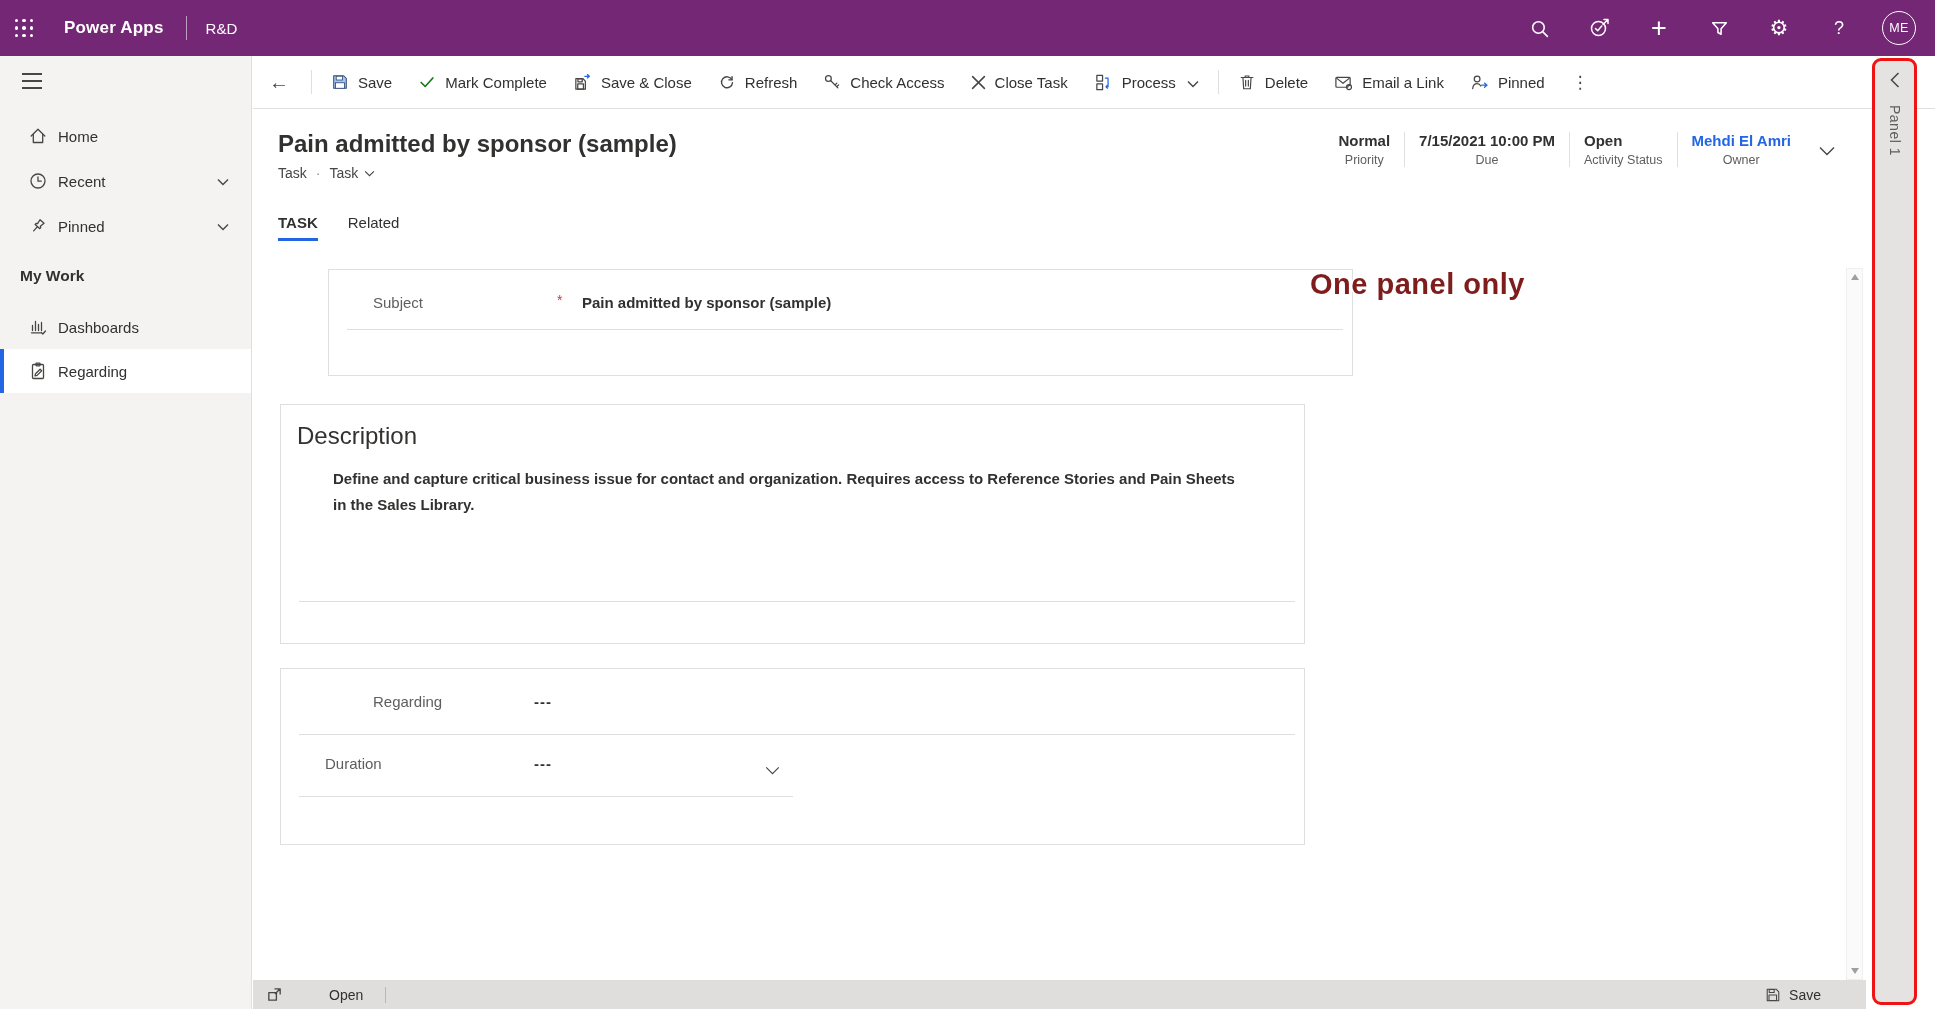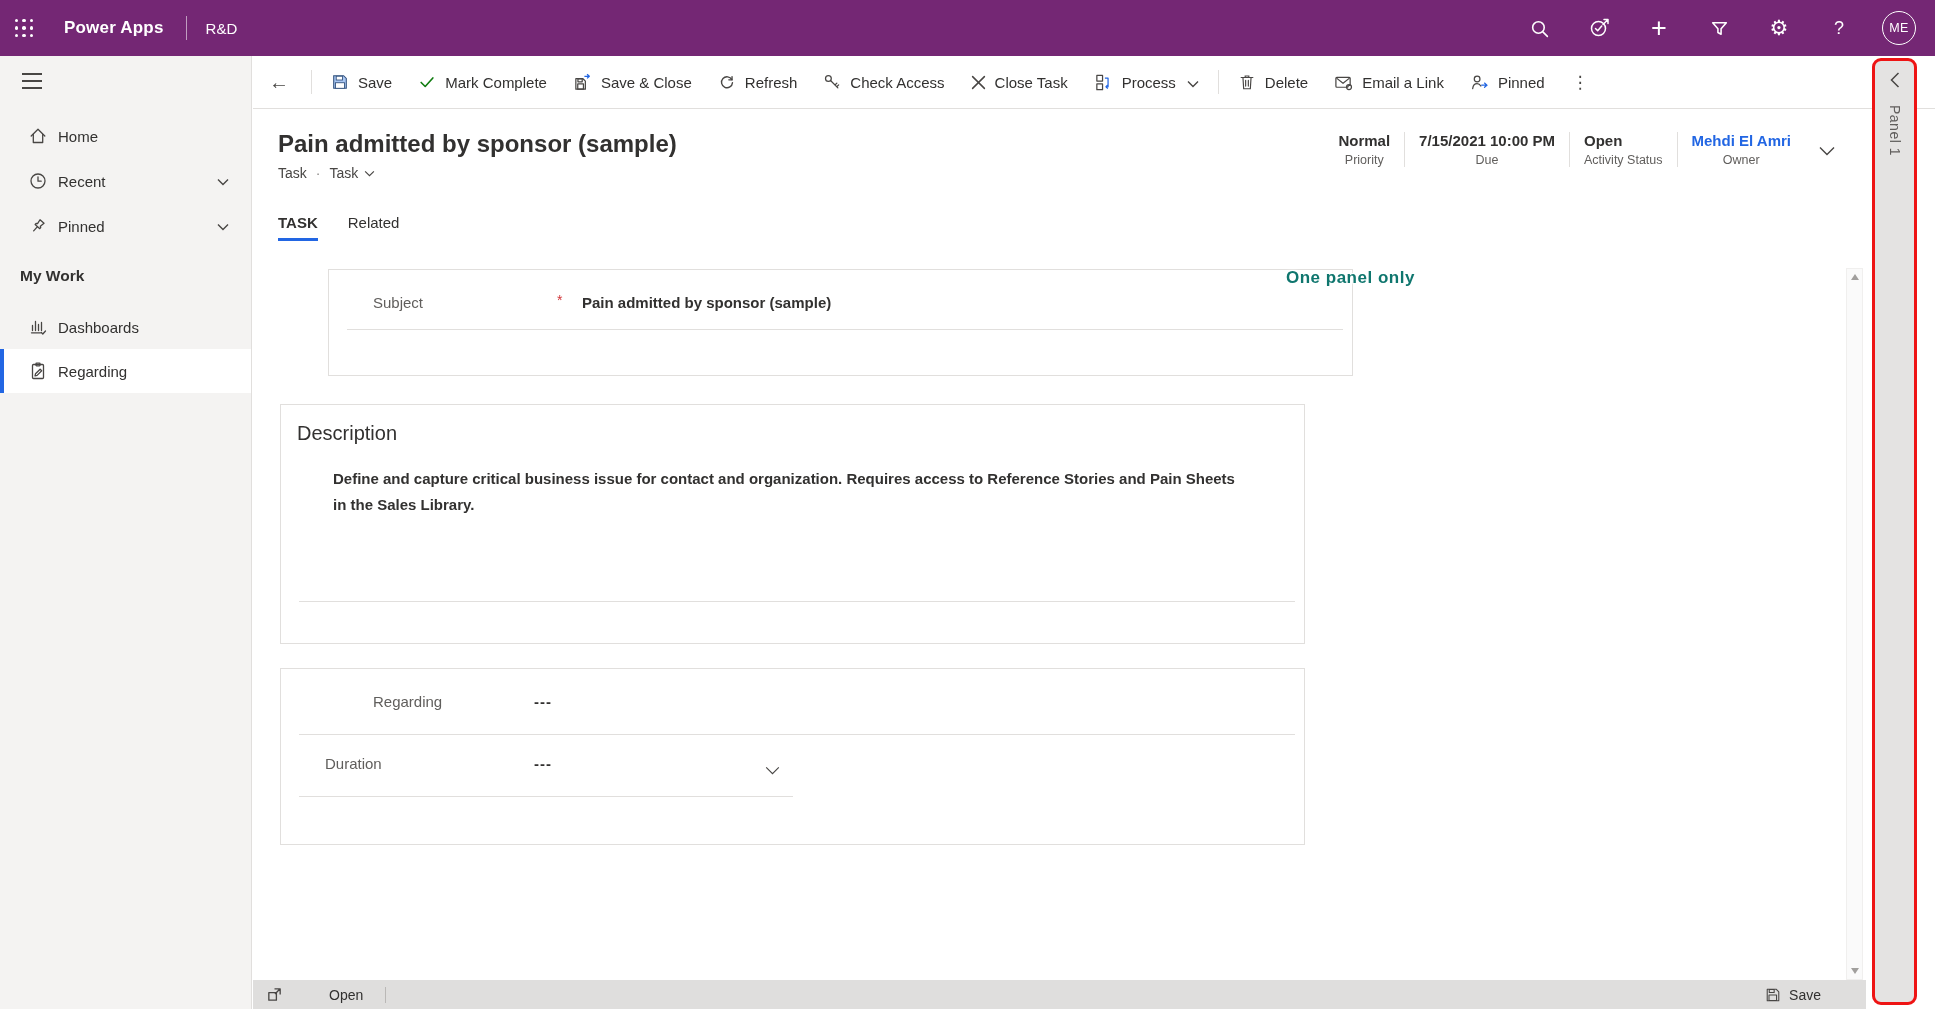--- a/index.html
+++ b/index.html
@@ -70,27 +70,27 @@
 
   
   .card { position:absolute; left:27px; width:1025px; background:#fff; border:1px solid #e1dfdd; }
   .card1 { top:213px; height:107px;margin-left:48px; }
   .card2 { top:348px; height:240px; }
   .card3 { top:612px; height:177px; }
   .f-label { position:absolute; left:44px; font-size:15px; color:#605e5c; }
   .f-req { position:absolute; left:228px; top:22px; color:#d13438; font-size:14px; }
   .f-value { position:absolute; left:253px; font-size:15px; font-weight:600; color:#323130; }
   .f-line { position:absolute; left:18px; right:9px; height:1px; background:#e1dfdd; }
-  .card2 .sec-title { position:absolute; left:16px; top:17px; font-size:20px; color:#323130; }
+  .card2 .sec-title { position:absolute; left:16px; top:17px; font-size:24px; color:#323130; }
   .card2 .desc-text { position:absolute; left:52px; top:61px; width:915px; font-size:15px; font-weight:600; line-height:26px; color:#323130; }
   .card3 .chev { position:absolute; left:484px; top:92px; cursor:pointer; }
   .f-line.partial { right:auto; width:494px; }
 
   
-  .annotation { position:absolute; left:1033px; top:212px; font-size:17px; font-weight:700; color:#0f766e; letter-spacing:.5px;
+  .annotation { position:absolute; left:1057px; top:212px; font-size:29px; font-weight:700; color:#7f1d1d; letter-spacing:.5px;
     text-shadow:-1px -1px 0 #fff,1px -1px 0 #fff,-1px 1px 0 #fff,1px 1px 0 #fff,0 0 5px #fff; }
   .scrollbar { position:absolute; left:1846px; top:268px; width:17px; height:712px; background:#fafafa; border:1px solid #f0efee; display:flex; flex-direction:column; justify-content:space-between; align-items:center; padding:5px 0; }
   .tri-up { width:0; height:0; border-left:4px solid transparent; border-right:4px solid transparent; border-bottom:6px solid #a19f9d; cursor:pointer; }
   .tri-down { width:0; height:0; border-left:4px solid transparent; border-right:4px solid transparent; border-top:6px solid #a19f9d; cursor:pointer; }
   .panel-rail { position:absolute; left:1872px; top:58px; width:45px; height:947px; background:#e4e3e2; border:3px solid #ee1414; border-radius:9px; display:flex; flex-direction:column; align-items:center; }
   .panel-collapse { margin-top:10px; cursor:pointer; transform:rotate(90deg); }
   .panel-label { margin-top:16px; writing-mode:vertical-rl; font-size:14px; color:#605e5c; letter-spacing:.5px; }
 
   
   .statusbar { position:absolute; left:253px; top:980px; width:1613px; height:29px; background:#dfdedd; display:flex; align-items:center; font-size:14px; color:#323130; }

